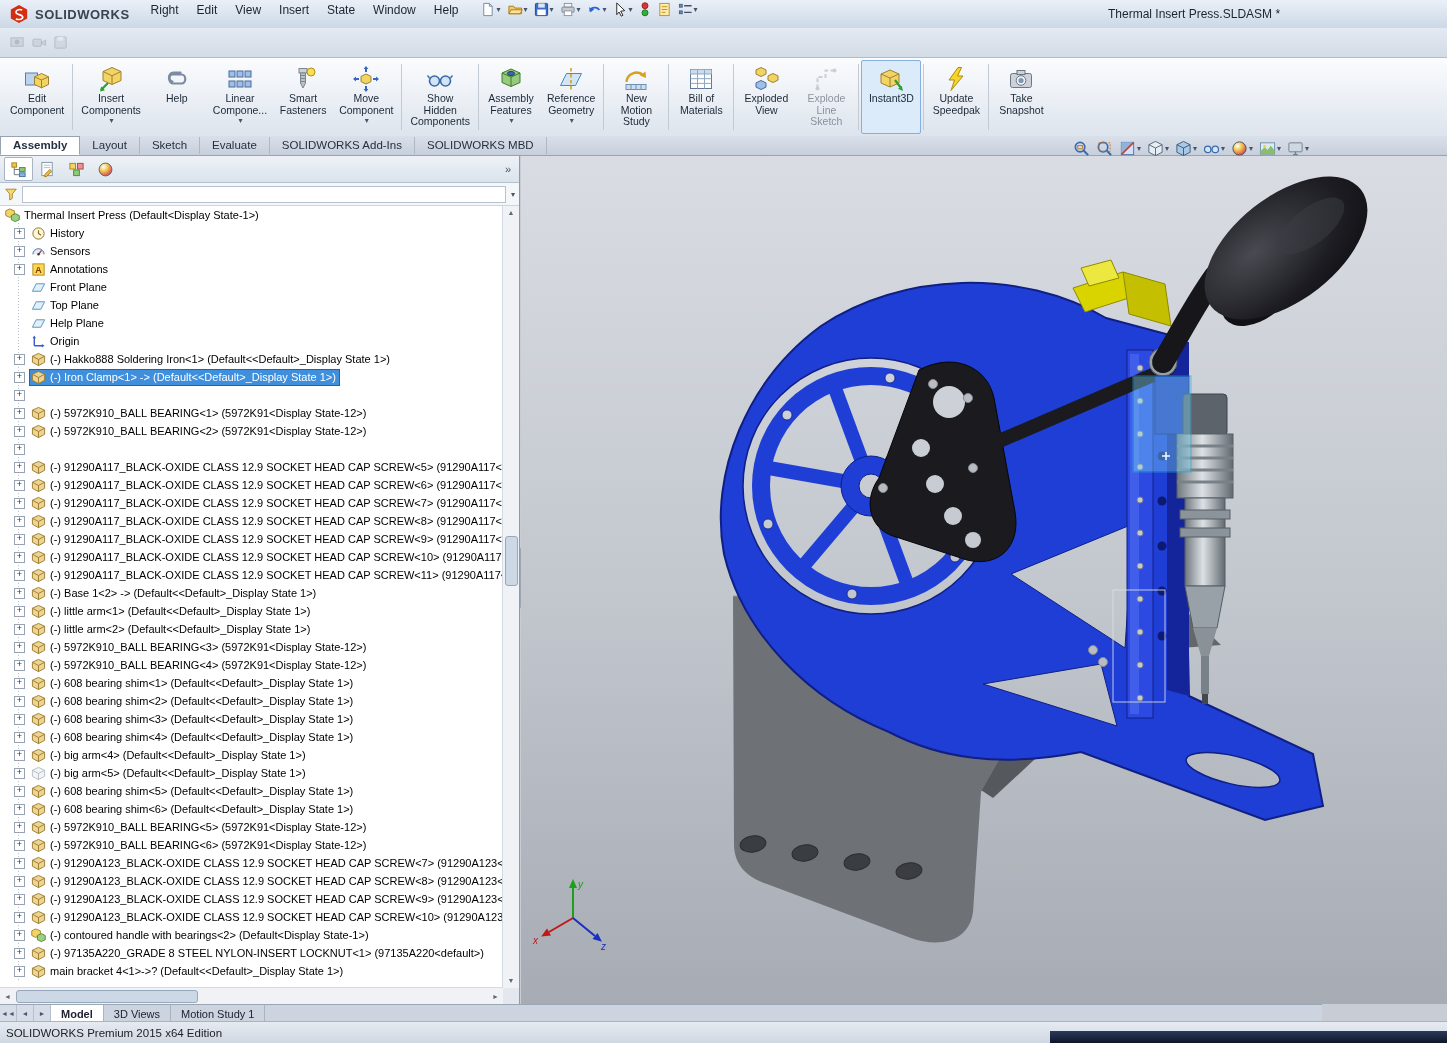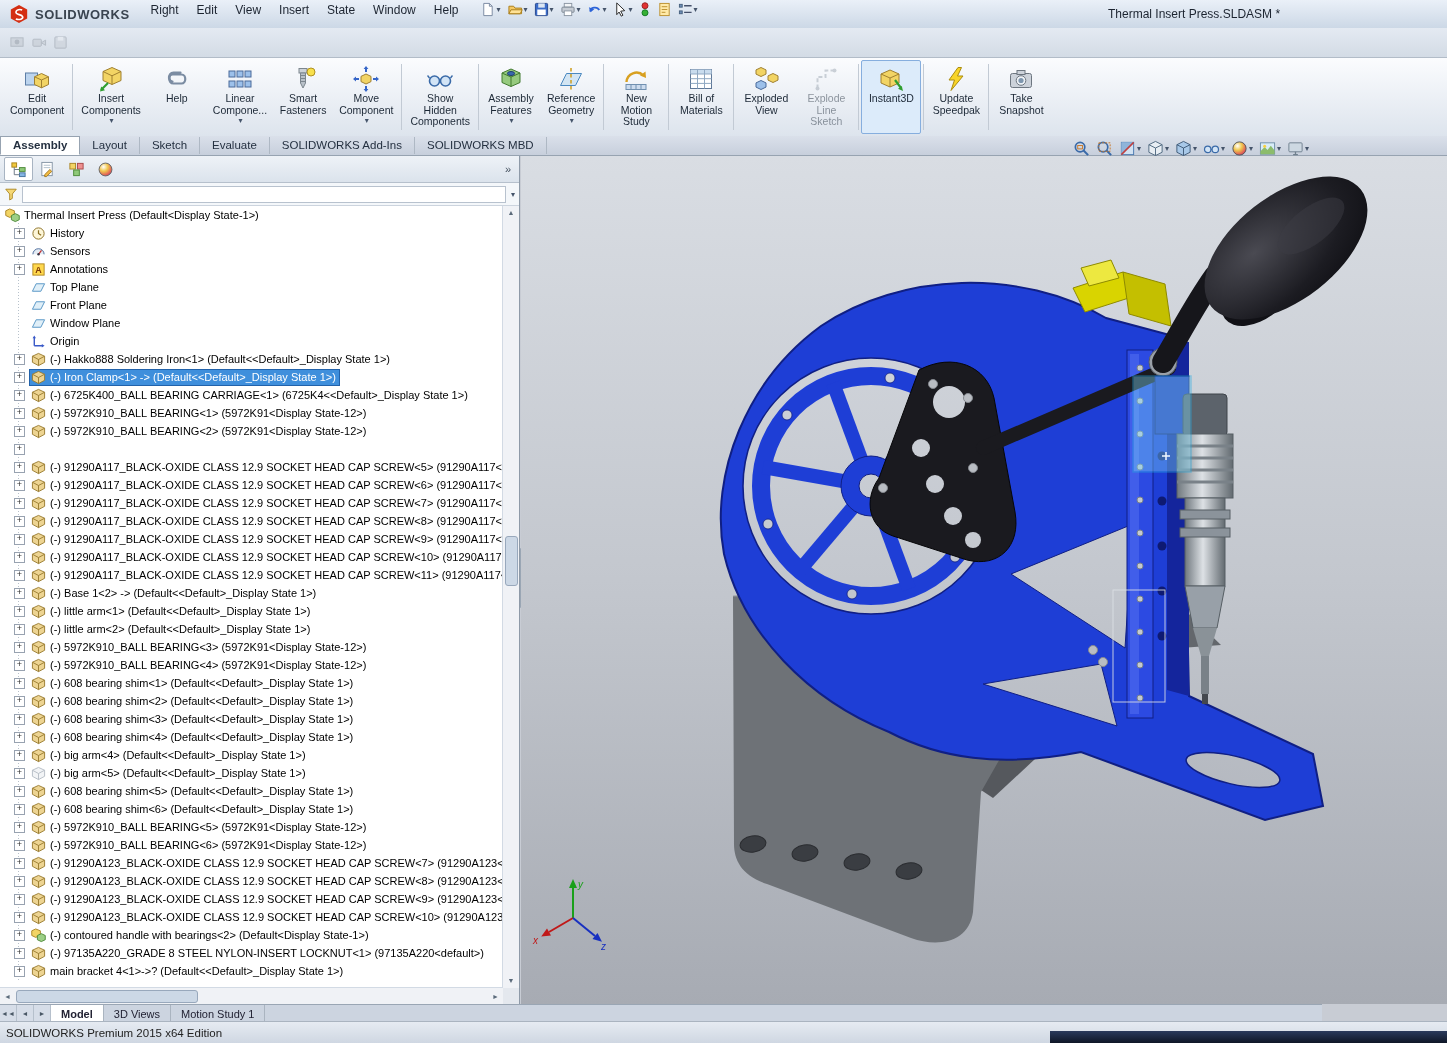--- a/index.html
+++ b/index.html
@@ -631,43 +631,43 @@
         </span>
       </div>
       <div class="trow">
         <span class="texp hid">+</span>
         <span class="thl">
           <span class="ic ticon">
             <svg width="15" height="15" viewBox="0 0 16 16">
               <polygon points="1.5,12 5.5,4 14.5,4 10.5,12" fill="#d6eaf6" fill-opacity=".75" stroke="#5494c4"></polygon>
             </svg>
           </span>
+          <span class="tlbl">Front Plane</span>
+        </span>
+      </div>
+      <div class="trow">
+        <span class="texp hid">+</span>
+        <span class="thl">
+          <span class="ic ticon">
+            <svg width="15" height="15" viewBox="0 0 16 16">
+              <polygon points="1.5,12 5.5,4 14.5,4 10.5,12" fill="#d6eaf6" fill-opacity=".75" stroke="#5494c4"></polygon>
+            </svg>
+          </span>
           <span class="tlbl">Top Plane</span>
         </span>
       </div>
       <div class="trow">
         <span class="texp hid">+</span>
         <span class="thl">
           <span class="ic ticon">
             <svg width="15" height="15" viewBox="0 0 16 16">
               <polygon points="1.5,12 5.5,4 14.5,4 10.5,12" fill="#d6eaf6" fill-opacity=".75" stroke="#5494c4"></polygon>
             </svg>
           </span>
-          <span class="tlbl">Front Plane</span>
-        </span>
-      </div>
-      <div class="trow">
-        <span class="texp hid">+</span>
-        <span class="thl">
-          <span class="ic ticon">
-            <svg width="15" height="15" viewBox="0 0 16 16">
-              <polygon points="1.5,12 5.5,4 14.5,4 10.5,12" fill="#d6eaf6" fill-opacity=".75" stroke="#5494c4"></polygon>
-            </svg>
-          </span>
-          <span class="tlbl">Window Plane</span>
+          <span class="tlbl">Help Plane</span>
         </span>
       </div>
       <div class="trow">
         <span class="texp hid">+</span>
         <span class="thl">
           <span class="ic ticon">
             <svg width="15" height="15" viewBox="0 0 16 16">
               <path d="M3.5 12.5h9M3.5 12.5v-9" fill="none" stroke="#3a5ac8" stroke-width="1.5"></path>
               <path d="M14.5 12.5l-3-1.8v3.6z" fill="#3a5ac8"></path>
               <path d="M3.5 1.5L1.7 4.5h3.6z" fill="#3a5ac8"></path>
@@ -695,29 +695,20 @@
             <svg width="15" height="15" viewBox="0 0 16 16">
               <polygon points="8,1.5 14.5,4.5 14.5,11 8,14.5 1.5,11 1.5,4.5" fill="#edd492" stroke="#9a7c30"></polygon>
               <path d="M1.5 4.5L8 8l6.5-3.5M8 8v6.5" fill="none" stroke="#9a7c30"></path>
             </svg>
           </span>
           <span class="tlbl">(-) Iron Clamp&lt;1&gt; -&gt;  (Default&lt;&lt;Default&gt;_Display State 1&gt;)</span>
         </span>
       </div>
       <div class="trow">
         <span class="texp">+</span>
-        <span class="thl">
-          <span class="ic ticon">
-            <svg width="15" height="15" viewBox="0 0 16 16">
-              <polygon points="8,1.5 14.5,4.5 14.5,11 8,14.5 1.5,11 1.5,4.5" fill="#edd492" stroke="#9a7c30"></polygon>
-              <path d="M1.5 4.5L8 8l6.5-3.5M8 8v6.5" fill="none" stroke="#9a7c30"></path>
-            </svg>
-          </span>
-          <span class="tlbl">(-) 6725K400_BALL BEARING CARRIAGE&lt;1&gt;  (6725K4&lt;&lt;Default&gt;_Display State 1&gt;)</span>
-        </span>
       </div>
       <div class="trow">
         <span class="texp">+</span>
         <span class="thl">
           <span class="ic ticon">
             <svg width="15" height="15" viewBox="0 0 16 16">
               <polygon points="8,1.5 14.5,4.5 14.5,11 8,14.5 1.5,11 1.5,4.5" fill="#edd492" stroke="#9a7c30"></polygon>
               <path d="M1.5 4.5L8 8l6.5-3.5M8 8v6.5" fill="none" stroke="#9a7c30"></path>
             </svg>
           </span>

